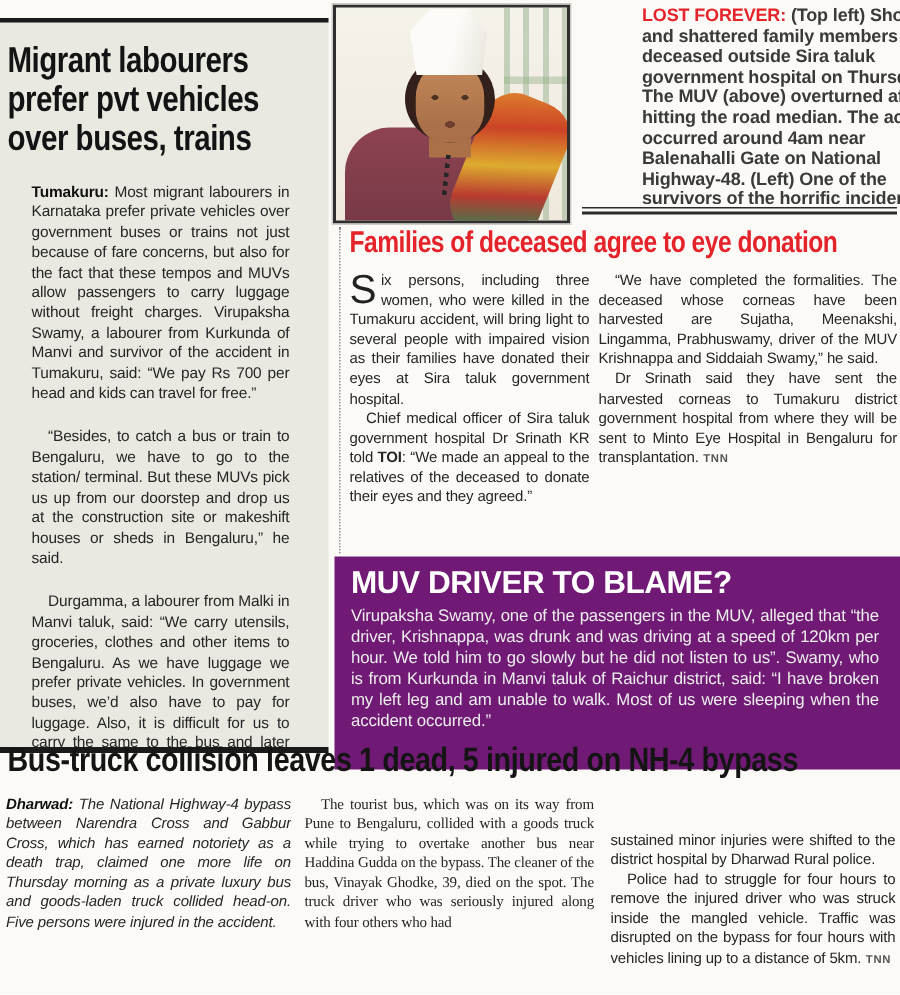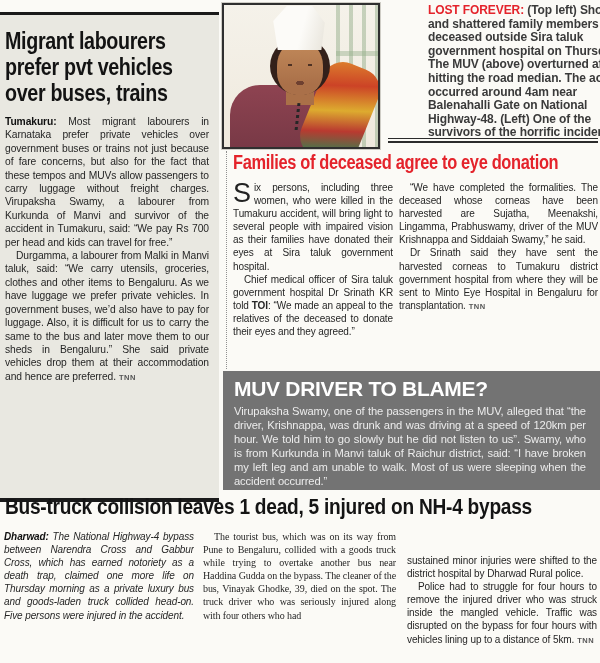--- a/index.html
+++ b/index.html
@@ -6,21 +6,21 @@
   #page{position:relative;width:600px;height:663px;background:#fbfaf6;overflow:hidden;
         font-family:"Liberation Sans",sans-serif;color:#262626;}
 
   
   .left-panel{position:absolute;left:0;top:12px;width:219px;height:490px;box-sizing:border-box;
               background:#e9e8e1;border-top:3px solid #1a1a1a;border-bottom:4px solid #1a1a1a;
               padding:6px 10px 0 5px;overflow:hidden;}
   .hl-left{font-size:24px;line-height:26px;font-weight:bold;color:#131313;letter-spacing:-0.4px;
            width:246px;transform:scaleX(0.82);transform-origin:0 0;margin:7px 0 9px 0;}
   .body-text{font-size:10.3px;line-height:13.4px;letter-spacing:-0.1px;text-align:justify;color:#262626;}
-  .body-text p{margin:0;}
+  .body-text p{margin:16px;}
   .indent{text-indent:11px;}
   b.lead{color:#101010;}
   .tnn{font-size:7.5px;font-weight:bold;color:#555;letter-spacing:0.5px;margin-left:3px;}
 
   
   .photo-frame{position:absolute;left:222px;top:3px;width:158px;height:146px;box-sizing:border-box;
                border:2px solid #2f2f2f;outline:1px solid #cfcdc6;background:linear-gradient(180deg,#f5f2ea,#efe9dd);
                overflow:hidden;}
   .ph{position:absolute;}
   .ph-grille{right:0;top:0;width:42px;height:100%;
@@ -55,41 +55,42 @@
   .hl-eye{position:absolute;left:233px;top:151px;font-size:20px;font-weight:bold;color:#e4232b;
           letter-spacing:-0.4px;white-space:nowrap;transform:scaleX(0.82);transform-origin:0 0;}
   .col{position:absolute;font-size:10px;line-height:13.1px;letter-spacing:-0.1px;text-align:justify;
        color:#262626;overflow:hidden;}
   .col p{margin:0;}
   .eye-col1{left:233px;top:181px;width:160px;height:189px;}
   .eye-col2{left:399px;top:181px;width:199px;height:189px;}
   .dropcap{float:left;font-size:27px;line-height:23px;padding:1px 3px 0 0;color:#222;font-weight:400;}
 
   
-  .muv-box{position:absolute;left:223px;top:371px;width:377px;height:119px;box-sizing:border-box;
-           background:#737373;color:#f4f4f4;padding:5px 14px 0 11px;overflow:hidden;}
+  .muv-box{position:absolute;left:223px;top:371px;width:377px;height:142px;box-sizing:border-box;
+           background:#701a75;color:#f4f4f4;padding:5px 14px 0 11px;overflow:hidden;}
   .muv-title{font-size:21px;font-weight:bold;letter-spacing:-0.3px;color:#ffffff;margin:1px 0 3px 0;}
   .muv-body{font-size:11.2px;line-height:14px;letter-spacing:-0.1px;color:#ececec;text-align:justify;}
 
   
   .hl-bottom{position:absolute;left:5px;top:494px;font-size:22.5px;font-weight:bold;color:#141414;
              letter-spacing:-0.3px;white-space:nowrap;transform:scaleX(0.85);transform-origin:0 0;}
   .bot-col1{left:4px;top:530px;width:190px;height:131px;font-style:italic;}
   .bot-col2{left:203px;top:530px;width:193px;height:131px;font-family:Liberation Serif, serif;}
   .bot-col3{left:407px;top:554px;width:190px;height:131px;}
 </style>
 </head>
 <body>
 
 <div id="page">
 
   <div class="left-panel">
     <div class="hl-left">Migrant labourers prefer pvt vehicles over buses, trains</div>
     <div class="body-text">
       <p><b class="lead">Tumakuru:</b><span> Most migrant labourers in Karnataka prefer private vehicles over government buses or trains not just because of fare concerns, but also for the fact that these tempos and MUVs allow passengers to carry luggage without freight charges. Virupaksha Swamy, a labourer from Kurkunda of Manvi and survivor of the accident in Tumakuru, said: “We pay Rs 700 per head and kids can travel for free.”</span></p>
+      <p class="indent">“Besides, to catch a bus or train to Bengaluru, we have to go to the station/ terminal. But these MUVs pick us up from our doorstep and drop us at the construction site or makeshift houses or sheds in Bengaluru,” he said.</p>
       <p class="indent"><span>Durgamma, a labourer from Malki in Manvi taluk, said: “We carry utensils, groceries, clothes and other items to Bengaluru. As we have luggage we prefer private vehicles. In government buses, we’d also have to pay for luggage. Also, it is difficult for us to carry the same to the bus and later move them to our sheds in Bengaluru.” She said private vehicles drop them at their accommodation and hence are preferred.</span><span class="tnn">TNN</span></p>
     </div>
   </div>
 
   <div class="photo-frame">
     <div class="ph ph-grille"></div>
     <div class="ph ph-grille-h"></div>
     <div class="ph ph-torso"></div>
     <div class="ph ph-saree"></div>
     <div class="ph ph-neck"></div>

